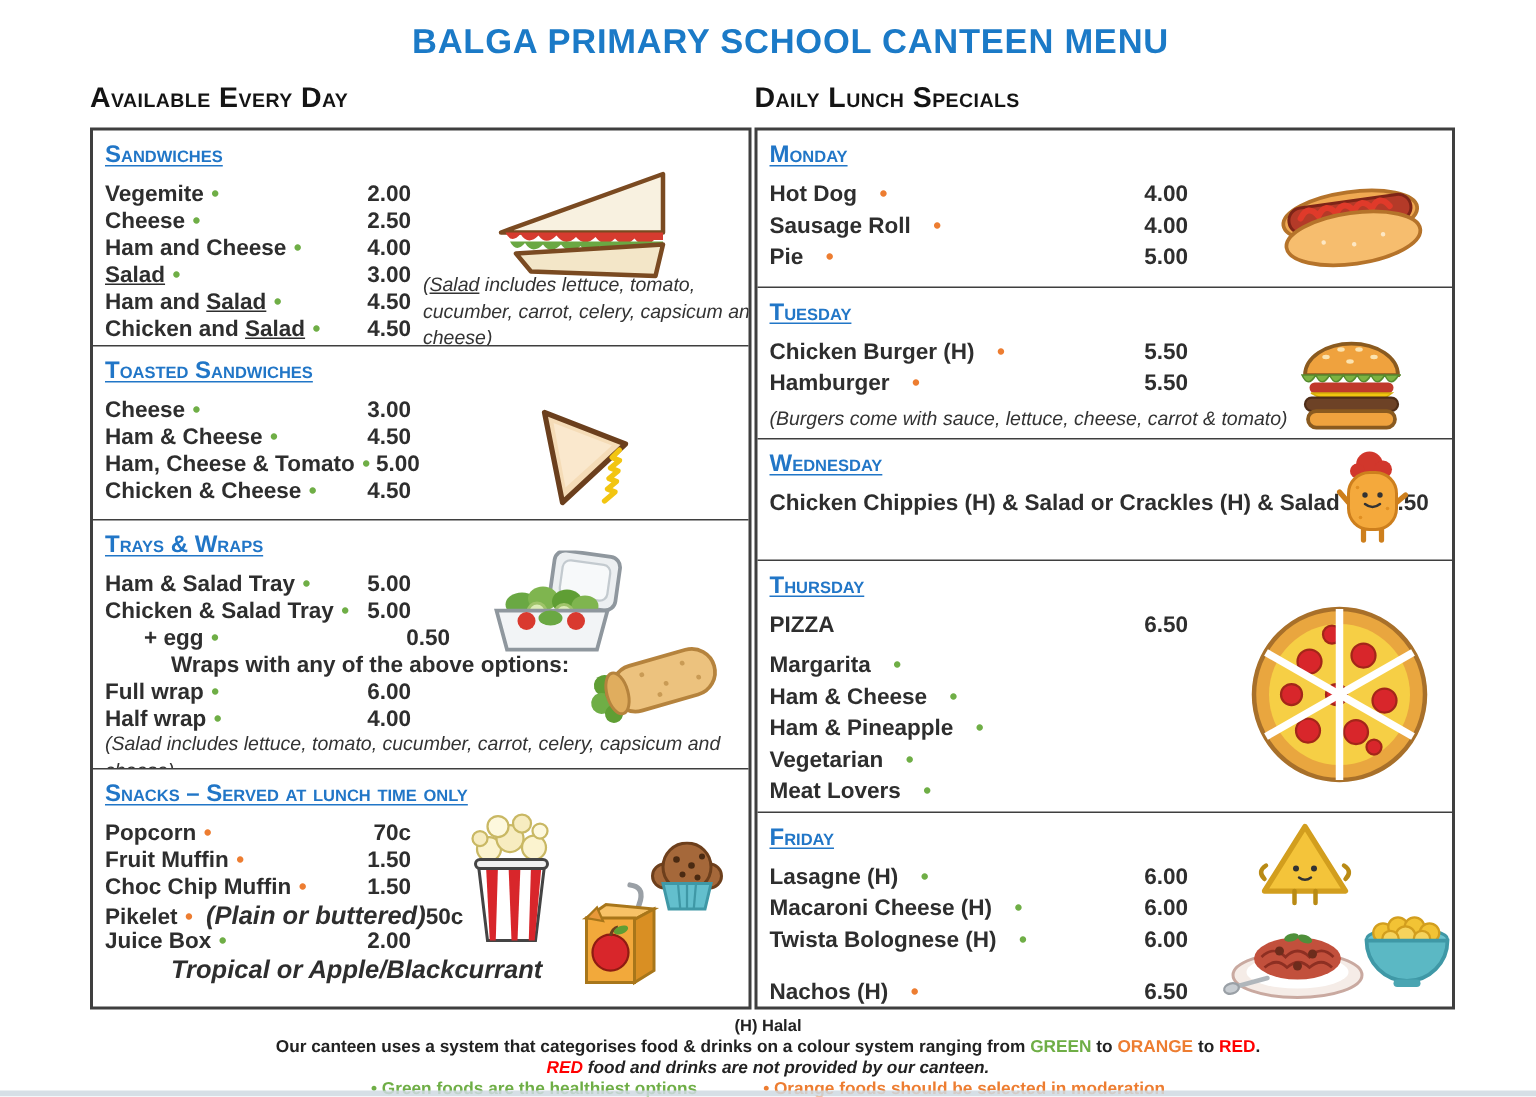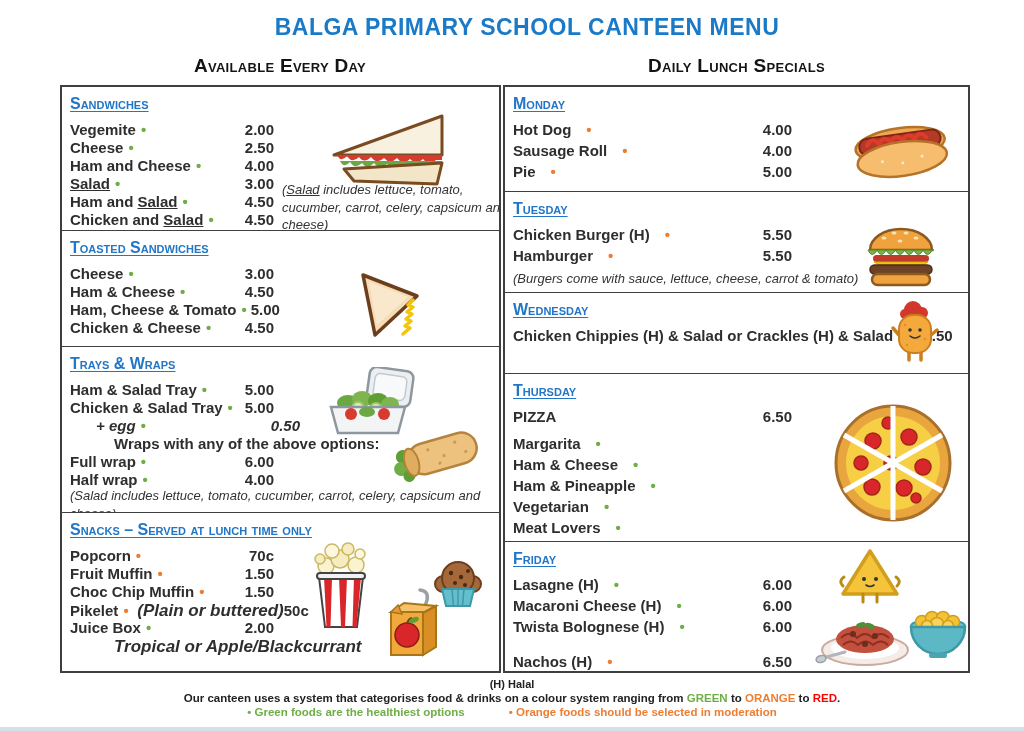--- a/index.html
+++ b/index.html
@@ -6,21 +6,21 @@
   body{
     width:1024px;height:731px;position:relative;overflow:hidden;background:#ffffff;
     font-family:"Liberation Sans",sans-serif;color:#2e2e2e;
   }
   .page-title{
     position:absolute;top:14px;left:15px;width:1024px;text-align:center;
     font-size:23px;font-weight:800;letter-spacing:.5px;color:var(--title-blue,#1b7ac7);margin:0;
   }
   .col-header{
     position:absolute;top:55px;font-variant:small-caps;font-weight:800;font-size:19px;color:#141414;
-    text-align:center;letter-spacing:.3px;
+    text-align:left;letter-spacing:.3px;
   }
   #left-header{left:60px;width:440px;}
   #right-header{left:503px;width:467px;}
   .menu-box{
     position:absolute;top:85px;height:588px;border:2px solid var(--border,#3f3f3f);
     background:#fff;box-sizing:border-box;
   }
   #left-box{left:60px;width:441px;}
   #right-box{left:503px;width:467px;}
   .menu-section{
@@ -49,21 +49,21 @@
     font-size:15px;font-weight:600;color:#2e2e2e;
   }
   #left-box .item-row{width:204px;}
   #right-box .item-row{width:279px;height:21px;gap:10px;}
   .sec-monday .item-row{height:18px;}
   .sec-tuesday .item-row{height:23px;}
   .sec-friday .item-row{height:22px;}
   .sec-thursday .item-row.pizza-head{height:24px;}
   .item-row.full{width:auto !important;margin-left:44px;}
   .item-row.inline{width:auto !important;margin-top:8px;}
-  .item-row.indent{padding-left:26px;font-style:italic;}
+  .item-row.indent{padding-left:26px;}
   .item-row.gap{margin-top:14px;}
   .sec-thursday .items .item-row:nth-child(2){margin-top:6px;}
   .item-label{display:inline;}
   .dot{margin:0 4px 0 5px;font-weight:800;}
   .dot.green{color:var(--green-dot,#6fae46);}
   .dot.orange{color:var(--orange-dot,#ed7d31);}
   .price{margin-left:auto;text-align:right;}
   .price-inline{margin-left:6px;}
   .b{font-weight:800;}
   .u{text-decoration:underline;}
@@ -537,16 +537,17 @@
           <path d="M4,27 a27,27 0 0 0 54,0 Z" fill="#5bb8c4" stroke="#3f98a6" stroke-width="2.5"></path>
           <rect x="22" y="53" width="18" height="5" rx="2.5" fill="#4aa5b2"></rect>
         </svg>
       </span>
     </section>
   </div>
 
 <div class="footer">
   <div class="f-line halal" id="f-halal"><span class="b">(H) </span><span class="">Halal</span></div>
   <div class="f-line" id="f-colour"><span class="">Our canteen uses a system that categorises food &amp; drinks on a colour system ranging from </span><span class="b c-green">GREEN</span><span class=""> to </span><span class="b c-orange">ORANGE</span><span class=""> to </span><span class="b c-red">RED</span><span class="">.</span></div>
+  <div class="f-line rednote" id="f-red"><span class="b c-red">RED </span><span class="">food and drinks are not provided by our canteen.</span></div>
   <div class="f-line" id="f-legend"><span class="legend-item"><span class="c-green">• Green foods are the healthiest options</span></span><span class="legend-item"><span class="c-orange">• Orange foods should be selected in moderation</span></span></div>
 </div>
 
 <div class="scan-edge"></div>
 
 </body></html>

